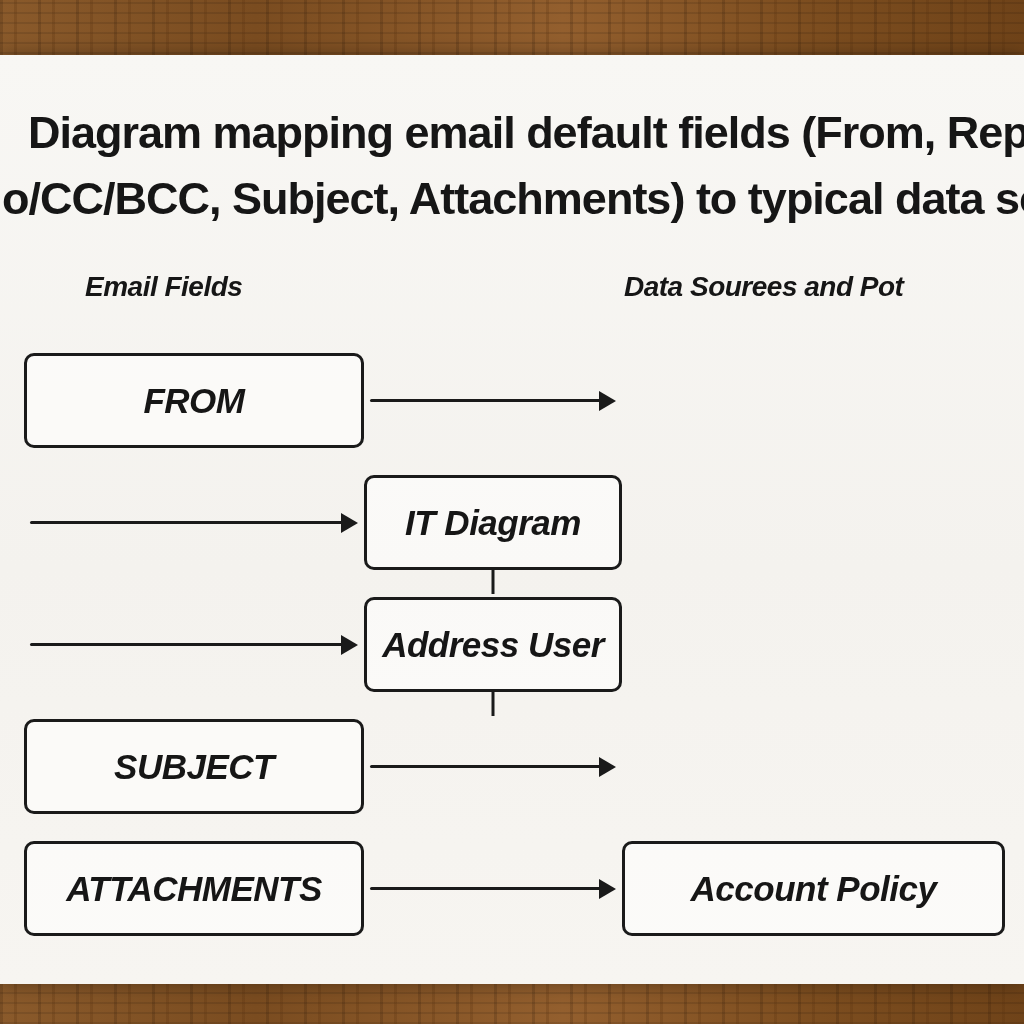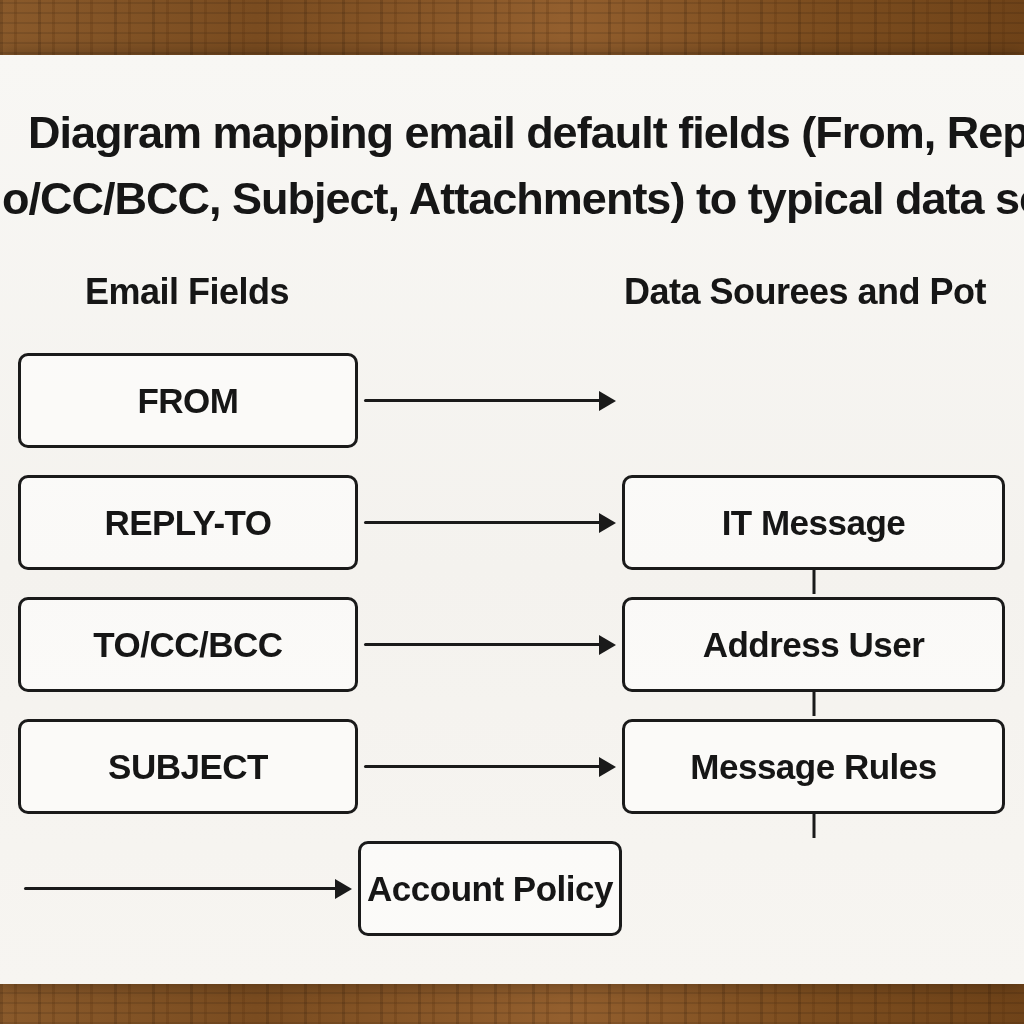--- a/index.html
+++ b/index.html
@@ -18,32 +18,32 @@
     overflow:hidden;color:#1c1c1c;
   }
   .title-line{
     position:absolute;white-space:nowrap;font-weight:700;
     font-size:45px;letter-spacing:-1px;color:#161616;
   }
   .title-line.l1{left:28px;top:52px;}
   .title-line.l2{left:2px;top:118px;}
   .col-header{
     position:absolute;top:216px;white-space:nowrap;
-    font-weight:700;font-size:36px;letter-spacing:-.5px;color:#161616;
+    font-weight:700;font-size:28px;letter-spacing:-.5px;color:#161616;font-style:italic;
   }
   .col-header.left{left:85px;}
   .col-header.right{left:624px;}
   .rows{
     position:absolute;left:0;right:0;top:298px;
     display:flex;flex-direction:column;gap:27px;
   }
   .row{
     display:grid;grid-template-columns:340px 1fr 383px;
     align-items:center;height:95px;
-    padding-left:18px;padding-right:19px;
+    padding-left:24px;padding-right:19px;font-style:italic;
   }
   .node{
     height:95px;box-sizing:border-box;
     border:3px solid #1a1a1a;border-radius:10px;
     background:rgba(255,255,255,.55);
     display:flex;align-items:center;justify-content:center;
     font-weight:700;font-size:35px;letter-spacing:-.5px;color:#161616;
     position:relative;
   }
   .arrow{
@@ -83,59 +83,53 @@
       <div class="node left">
         <span>FROM</span>
       </div>
       <div class="arrow">
         <span class="shaft"></span>
         <span class="head"></span>
       </div>
     </div>
 
     <div class="row">
-      <div class="node left">
-        <span>REPLY-TO</span>
-      </div>
       <div class="arrow">
         <span class="shaft"></span>
         <span class="head"></span>
       </div>
       <div class="node right connected">
-        <span>IT Message</span>
+        <span>IT Diagram</span>
       </div>
     </div>
 
     <div class="row">
-      <div class="node left">
-        <span>TO/CC/BCC</span>
-      </div>
       <div class="arrow">
         <span class="shaft"></span>
         <span class="head"></span>
       </div>
       <div class="node right connected">
         <span>Address User</span>
       </div>
     </div>
 
     <div class="row">
       <div class="node left">
         <span>SUBJECT</span>
       </div>
       <div class="arrow">
         <span class="shaft"></span>
         <span class="head"></span>
       </div>
-      <div class="node right connected">
-        <span>Message Rules</span>
-      </div>
     </div>
 
     <div class="row">
+      <div class="node left">
+        <span>ATTACHMENTS</span>
+      </div>
       <div class="arrow">
         <span class="shaft"></span>
         <span class="head"></span>
       </div>
       <div class="node right">
         <span>Account Policy</span>
       </div>
     </div>
 
   </div>

